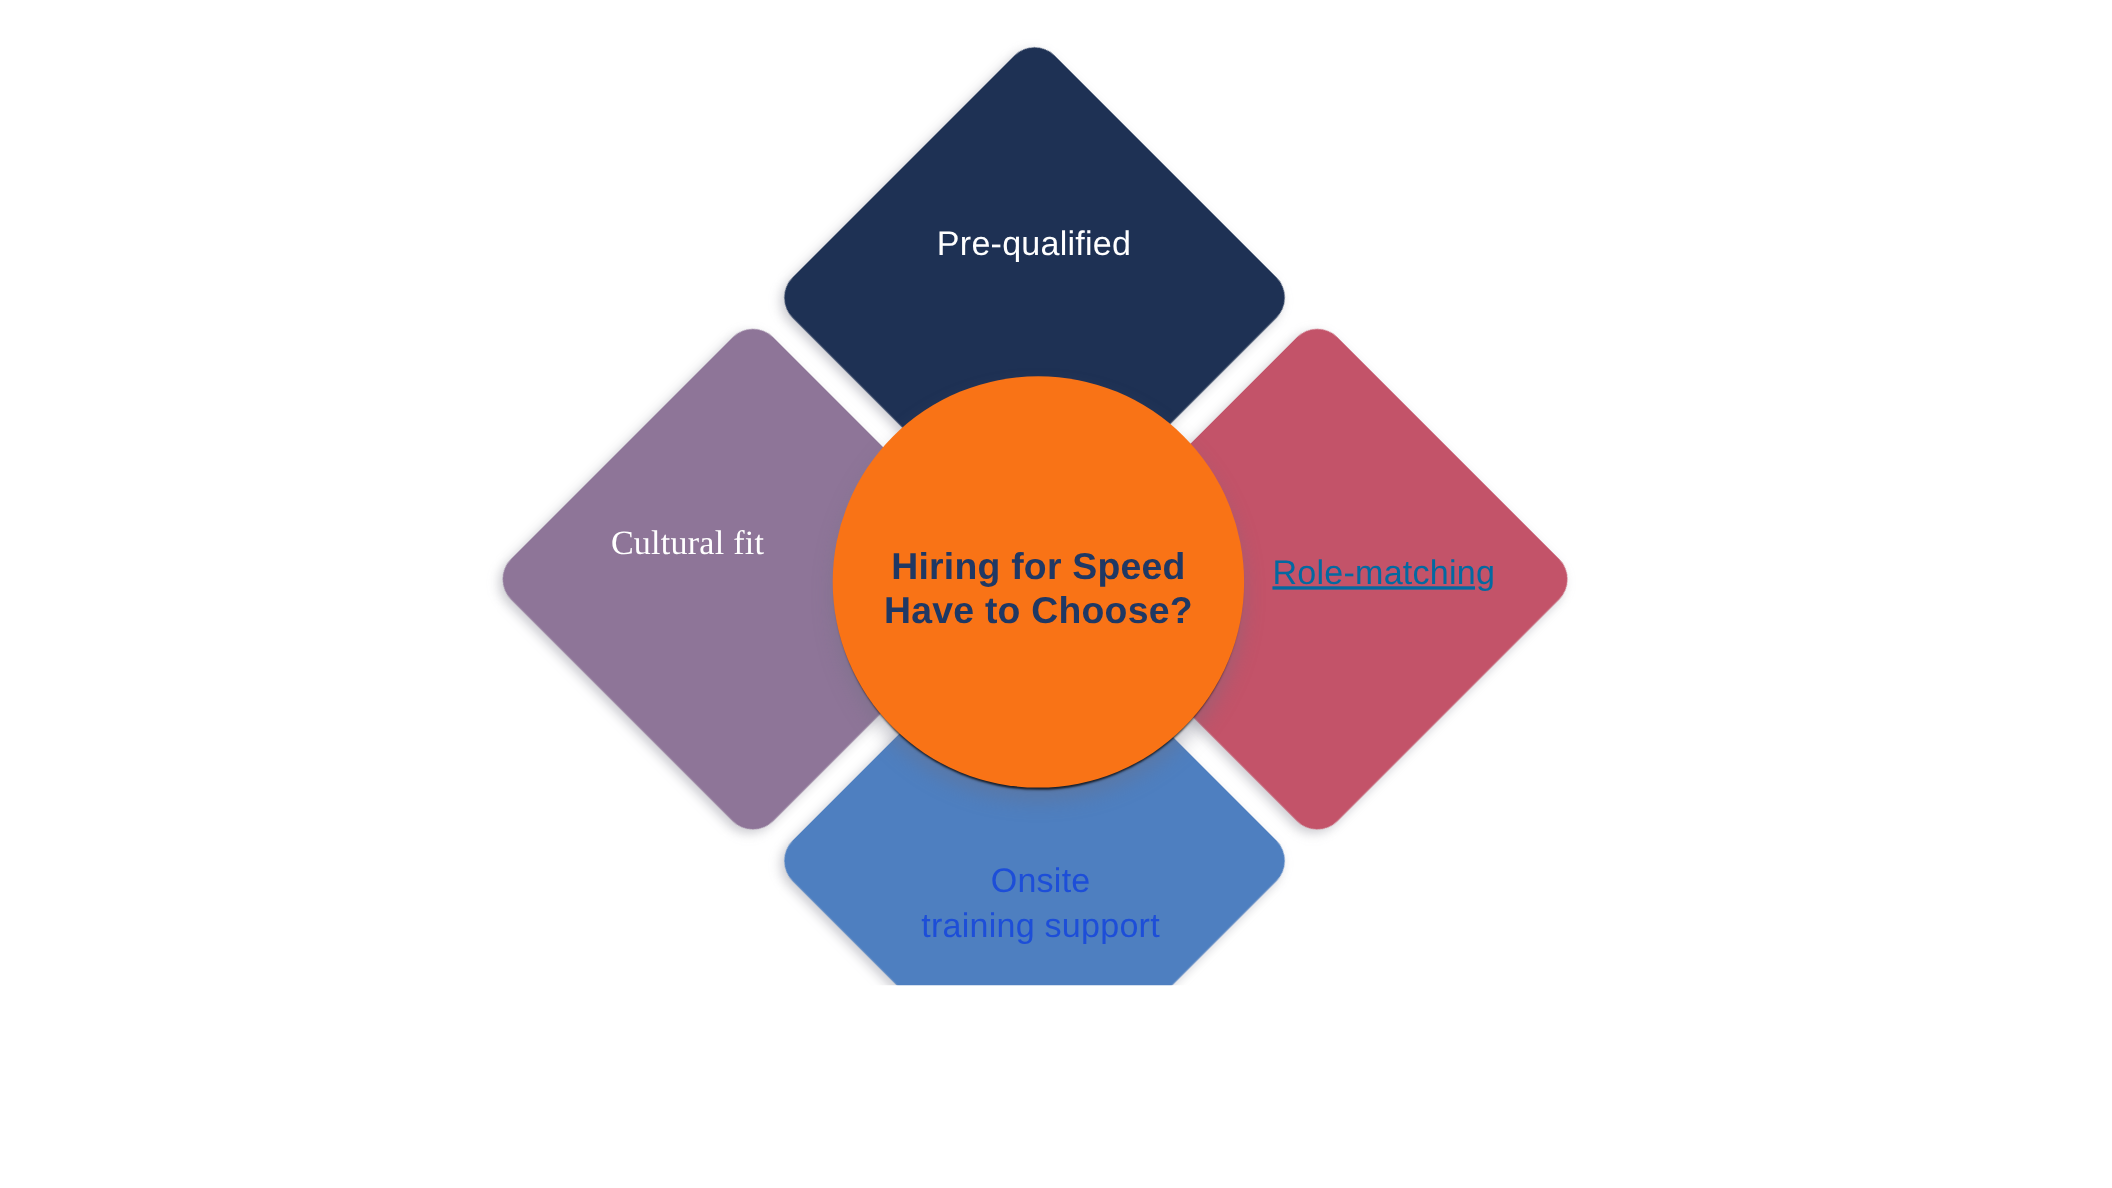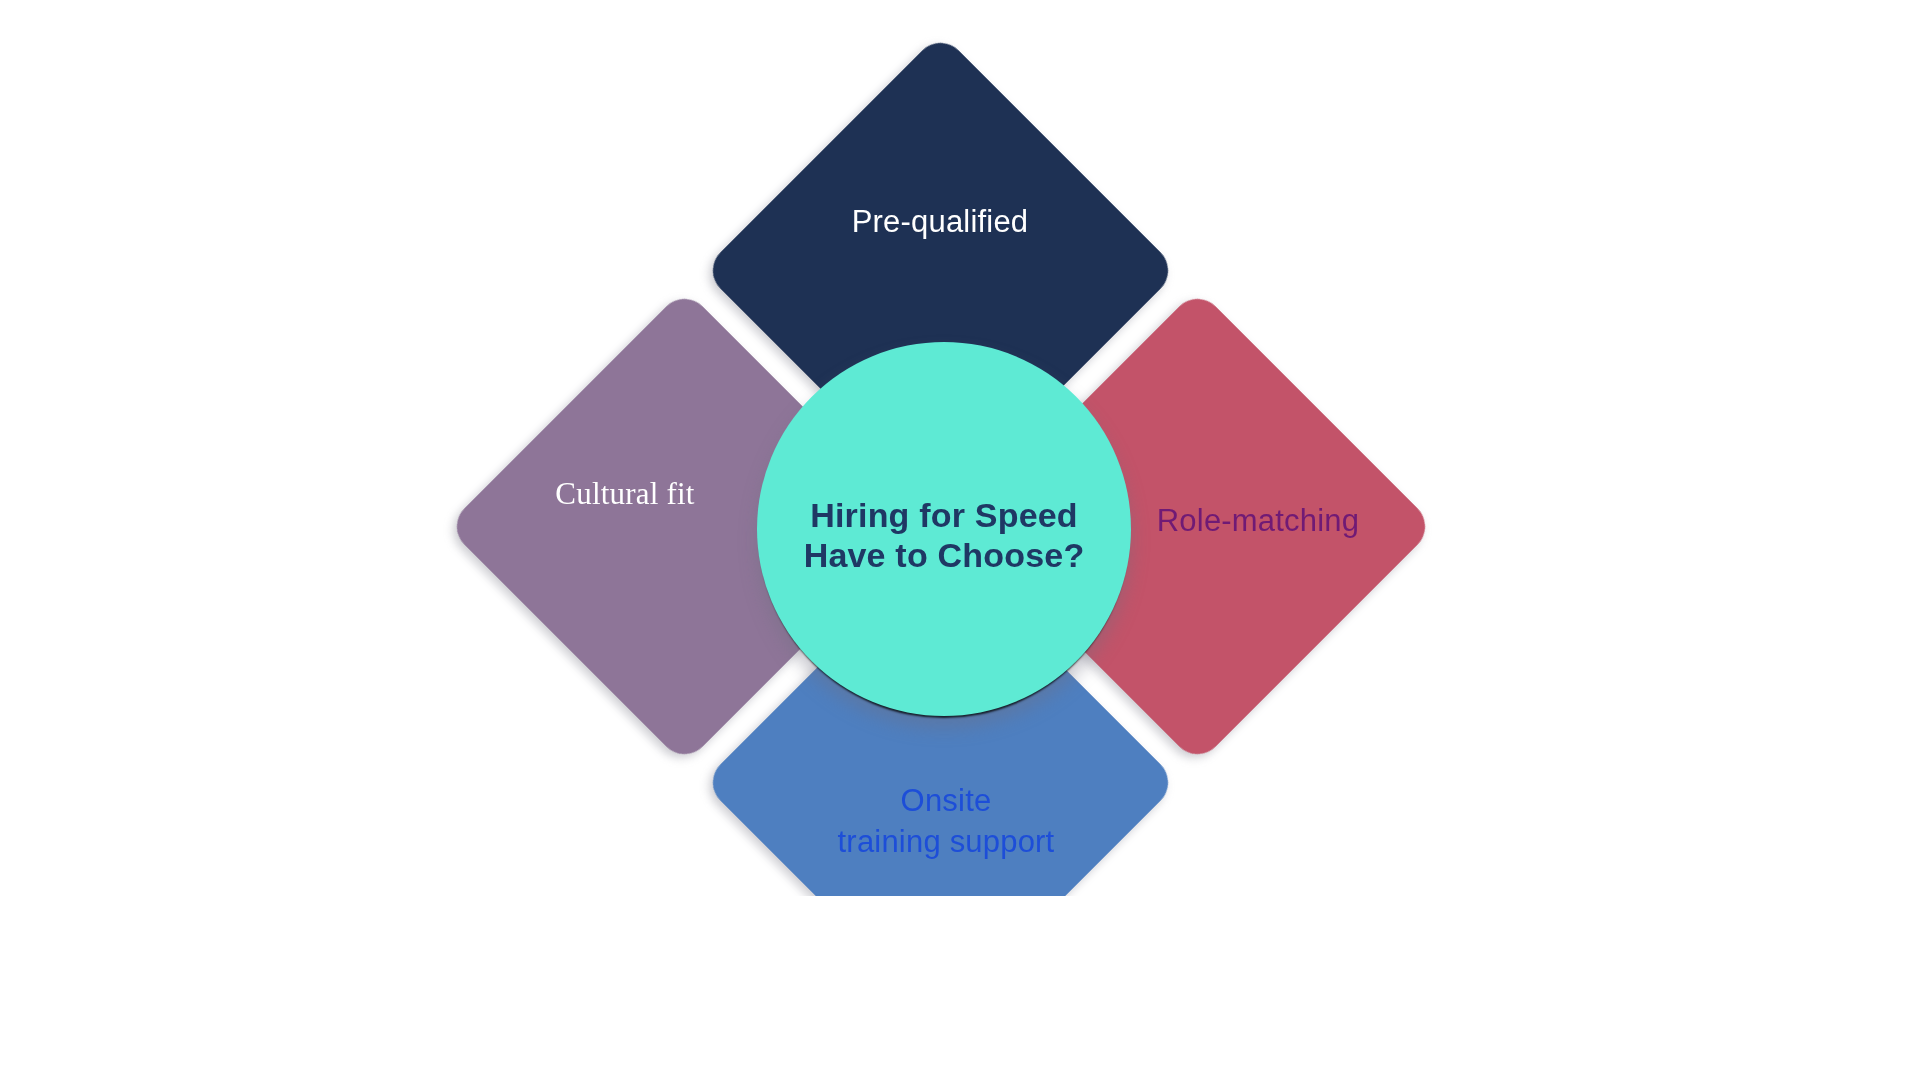--- a/index.html
+++ b/index.html
@@ -83,29 +83,29 @@
   <div class="diamond diamond-bottom" style="background-color: rgb(78, 127, 192);"></div>
 
   <div class="node-label label-top" style="color: rgb(255, 255, 255);">
     <div>Pre-qualified</div>
   </div>
 
   <div class="node-label label-left" style="color: rgb(255, 255, 255); font-family: Liberation Serif, serif;">
     <div>Cultural fit</div>
   </div>
 
-  <div class="node-label label-right" style="color: #701a75;">
+  <div class="node-label label-right" style="color: #0369a1; text-decoration: underline;">
     <div>Role-matching</div>
   </div>
 
   <div class="node-label label-bottom" style="color: #1d4ed8;">
     <div>Onsite</div>
     <div>training support</div>
   </div>
 
-  <div class="center-circle" style="background-color: #5eead4;">
+  <div class="center-circle" style="background-color: #f97316;">
     <div class="center-title" style="color: rgb(31, 56, 100);">
       <div>Hiring for Speed</div>
       <div>Have to Choose?</div>
     </div>
   </div>
 
 </div>
 
 </body></html>

